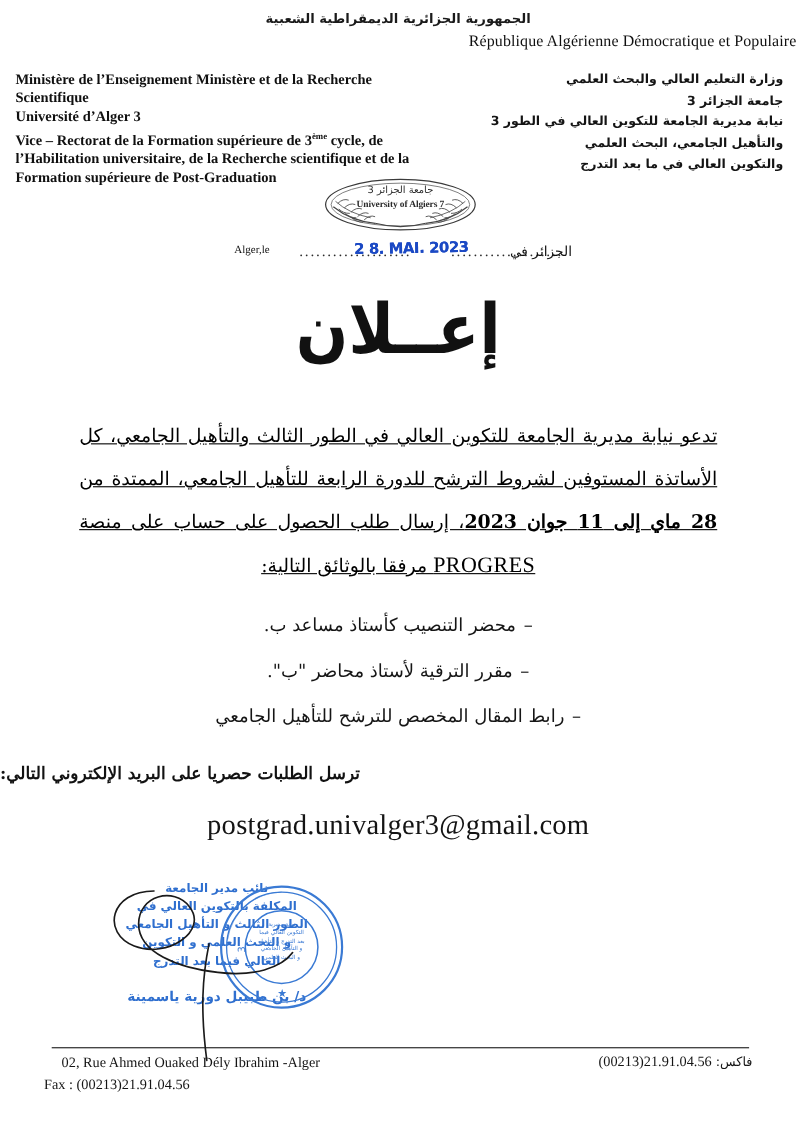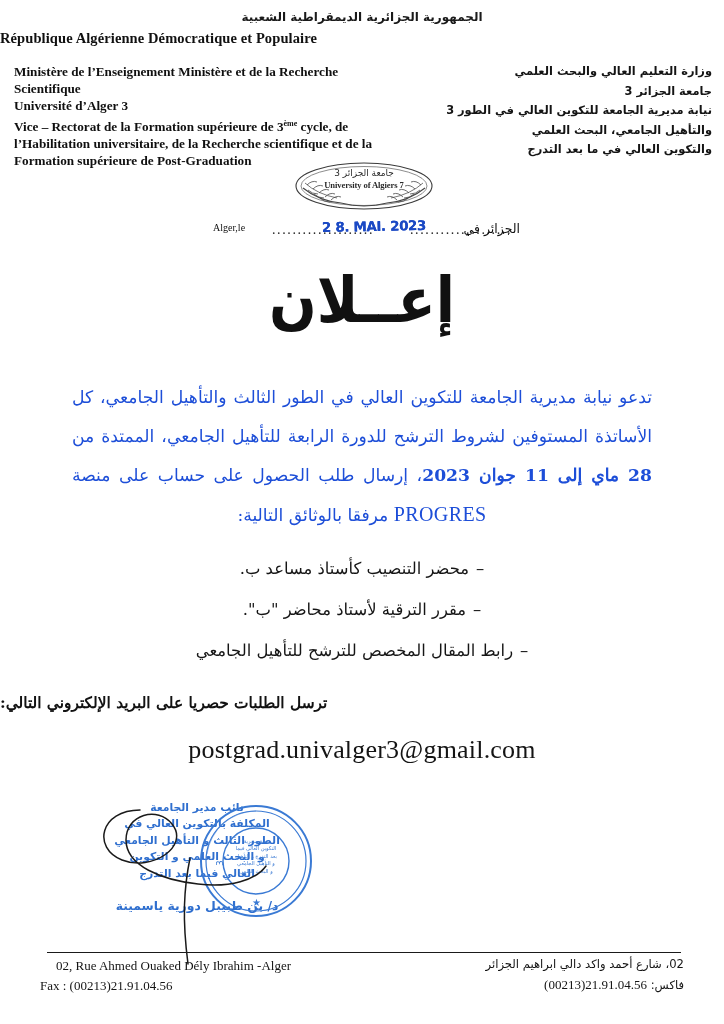--- a/index.html
+++ b/index.html
@@ -29,23 +29,23 @@
     font-size: 12px;
     font-weight: 600;
     color: #1a1a1a;
     direction: rtl;
   }
   .republic-fr {
     position: absolute;
     top: 30px;
     left: 0;
     width: 724px;
-    text-align: left;
+    text-align: right;
     font-size: 14.5px;
-    font-weight: bold;
+    font-weight: normal;
     letter-spacing: 0.1px;
   }
 
   .header-fr {
     position: absolute;
     top: 63px;
     left: 14px;
     width: 380px;
     font-size: 13.2px;
     font-weight: bold;
@@ -180,21 +180,22 @@
     position: absolute;
     top: 378px;
     left: 72px;
     width: 580px;
     direction: rtl;
     text-align: justify;
     text-align-last: center;
     font-family: "DejaVu Serif", "Liberation Serif", serif;
     font-size: 17.2px;
     line-height: 39px;
-    color: #1d4ed8;
+    color: #000000;
+    text-decoration: underline;
   }
   .body-text b { font-weight: bold; }
   .latin-inline {
     font-family: "Liberation Serif", serif;
     font-size: 20px;
     letter-spacing: 0.4px;
   }
 
   .doc-list {
     position: absolute;
@@ -447,17 +448,16 @@
     <path d="M60 22 C 20 22, 12 60, 42 72 C 72 84, 110 58, 92 36 C 78 18, 46 26, 46 52 C 46 78, 82 92, 118 96 C 150 100, 176 92, 186 78" fill="none" stroke="#1a1a1a" stroke-width="1.5" stroke-linecap="round"></path>
     <path d="M110 70 C 104 100, 102 130, 108 176" fill="none" stroke="#1a1a1a" stroke-width="1.5" stroke-linecap="round"></path>
   </svg>
 
   <div class="footer-rule"></div>
   <div class="footer-fr">
     <div class="addr">02, Rue Ahmed Ouaked Dély Ibrahim  -Alger</div>
     <div>Fax : (00213)21.91.04.56</div>
   </div>
   <div class="footer-ar">
-    <div>02، شارع أحمد واكد دالي ابراهيم الجزائر</div>
     <div><span>فاكس:</span> <span class="num">(00213)21.91.04.56</span></div>
   </div>
 
 </div>
 
 </body></html>

